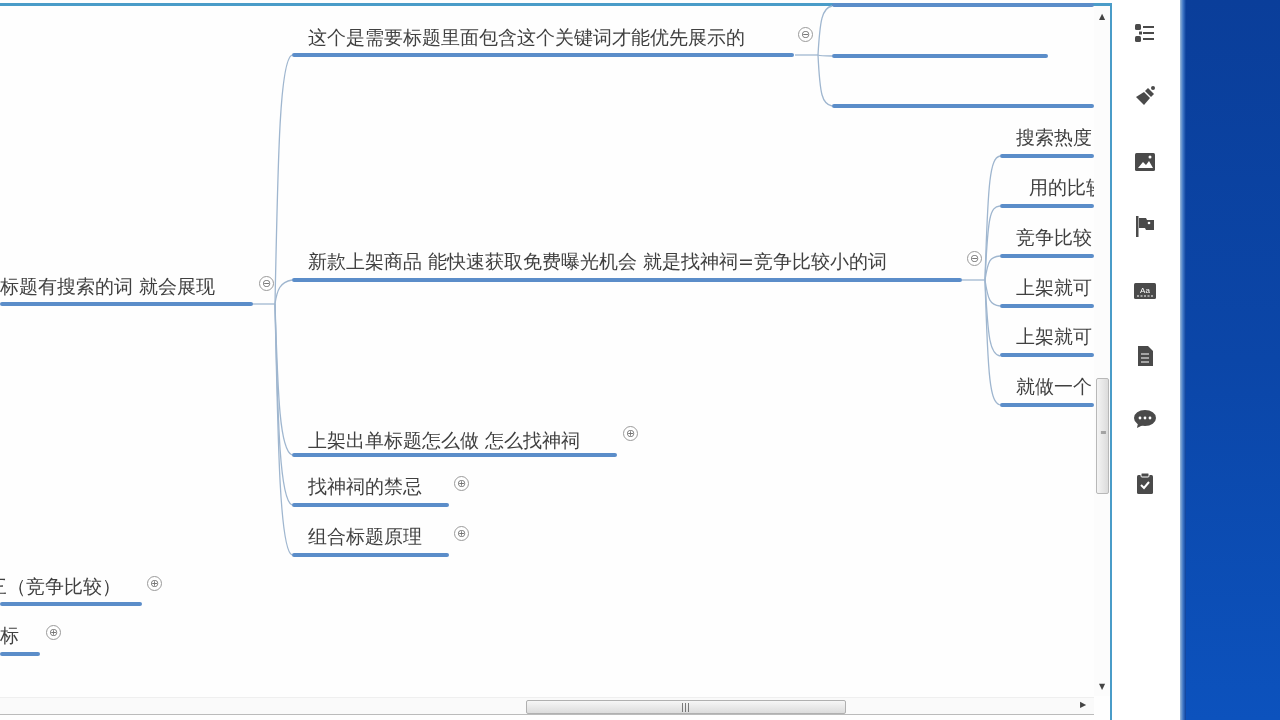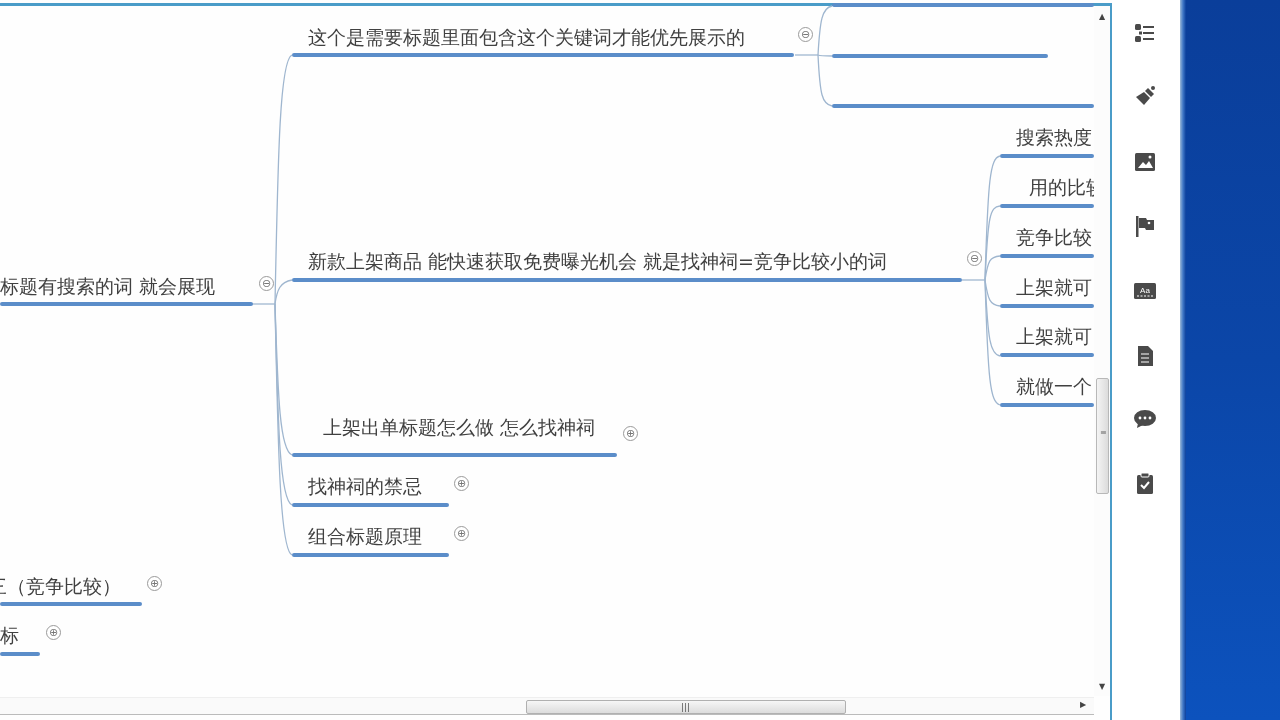--- a/index.html
+++ b/index.html
@@ -93,21 +93,21 @@
     <div class="underline" style="left:1000px;top:204px;width:94px;"></div>
     <div class="topic" style="left:1016px;top:225px;width:78px;overflow:hidden;">竞争比较</div>
     <div class="underline" style="left:1000px;top:254px;width:94px;"></div>
     <div class="topic" style="left:1016px;top:275px;width:78px;overflow:hidden;">上架就可</div>
     <div class="underline" style="left:1000px;top:304px;width:94px;"></div>
     <div class="topic" style="left:1016px;top:324px;width:78px;overflow:hidden;">上架就可</div>
     <div class="underline" style="left:1000px;top:353px;width:94px;"></div>
     <div class="topic" style="left:1016px;top:374px;width:78px;overflow:hidden;">就做一个</div>
     <div class="underline" style="left:1000px;top:403px;width:94px;"></div>
 
-    <div class="topic" style="left:308px;top:415px;margin-left:15px;">上架出单标题怎么做 怎么找神祠</div>
+    <div class="topic" style="left:308px;top:428px;">上架出单标题怎么做 怎么找神祠</div>
     <div class="underline" style="left:292px;top:453px;width:325px;"></div>
     <div class="expand-btn" style="left:623px;top:426px;">⊕</div>
 
     <div class="topic" style="left:308px;top:474px;">找神祠的禁忌</div>
     <div class="underline" style="left:292px;top:503px;width:157px;"></div>
     <div class="expand-btn" style="left:454px;top:476px;">⊕</div>
 
     <div class="topic" style="left:308px;top:524px;">组合标题原理</div>
     <div class="underline" style="left:292px;top:553px;width:157px;"></div>
     <div class="expand-btn" style="left:454px;top:526px;">⊕</div>

